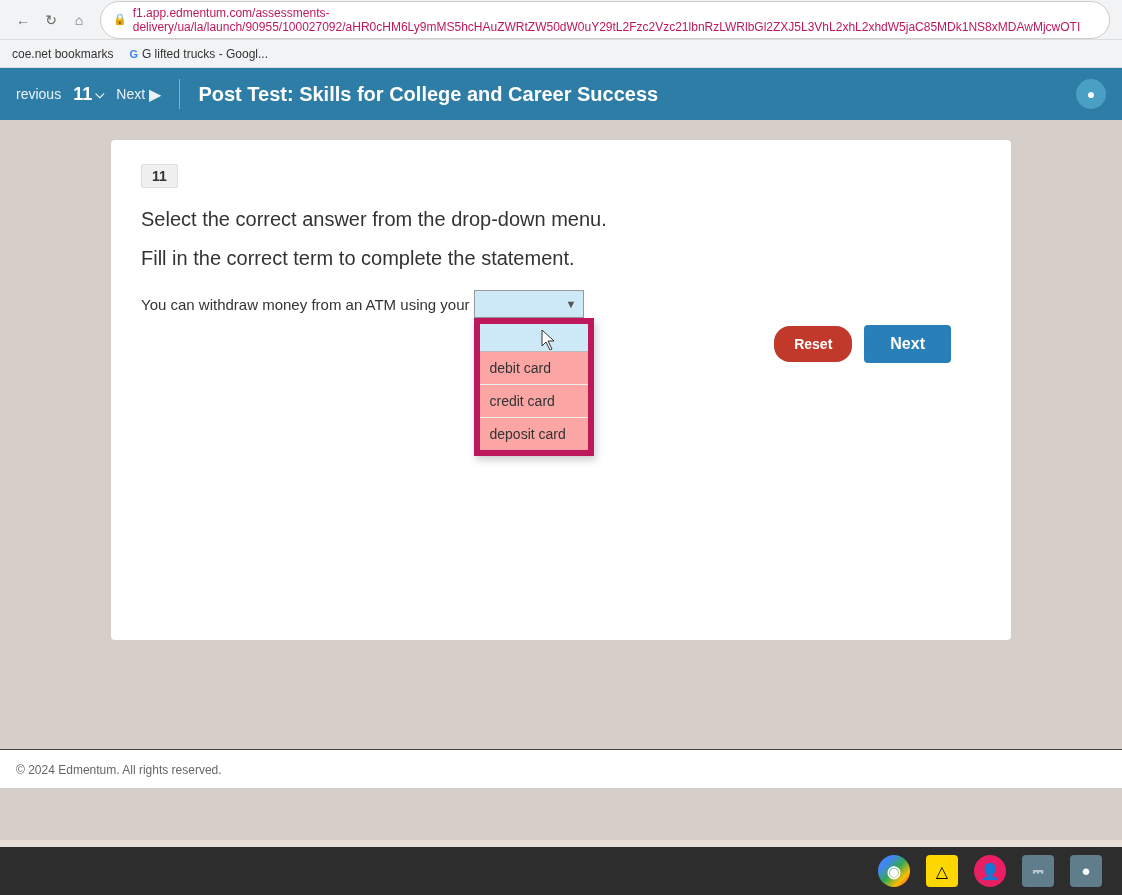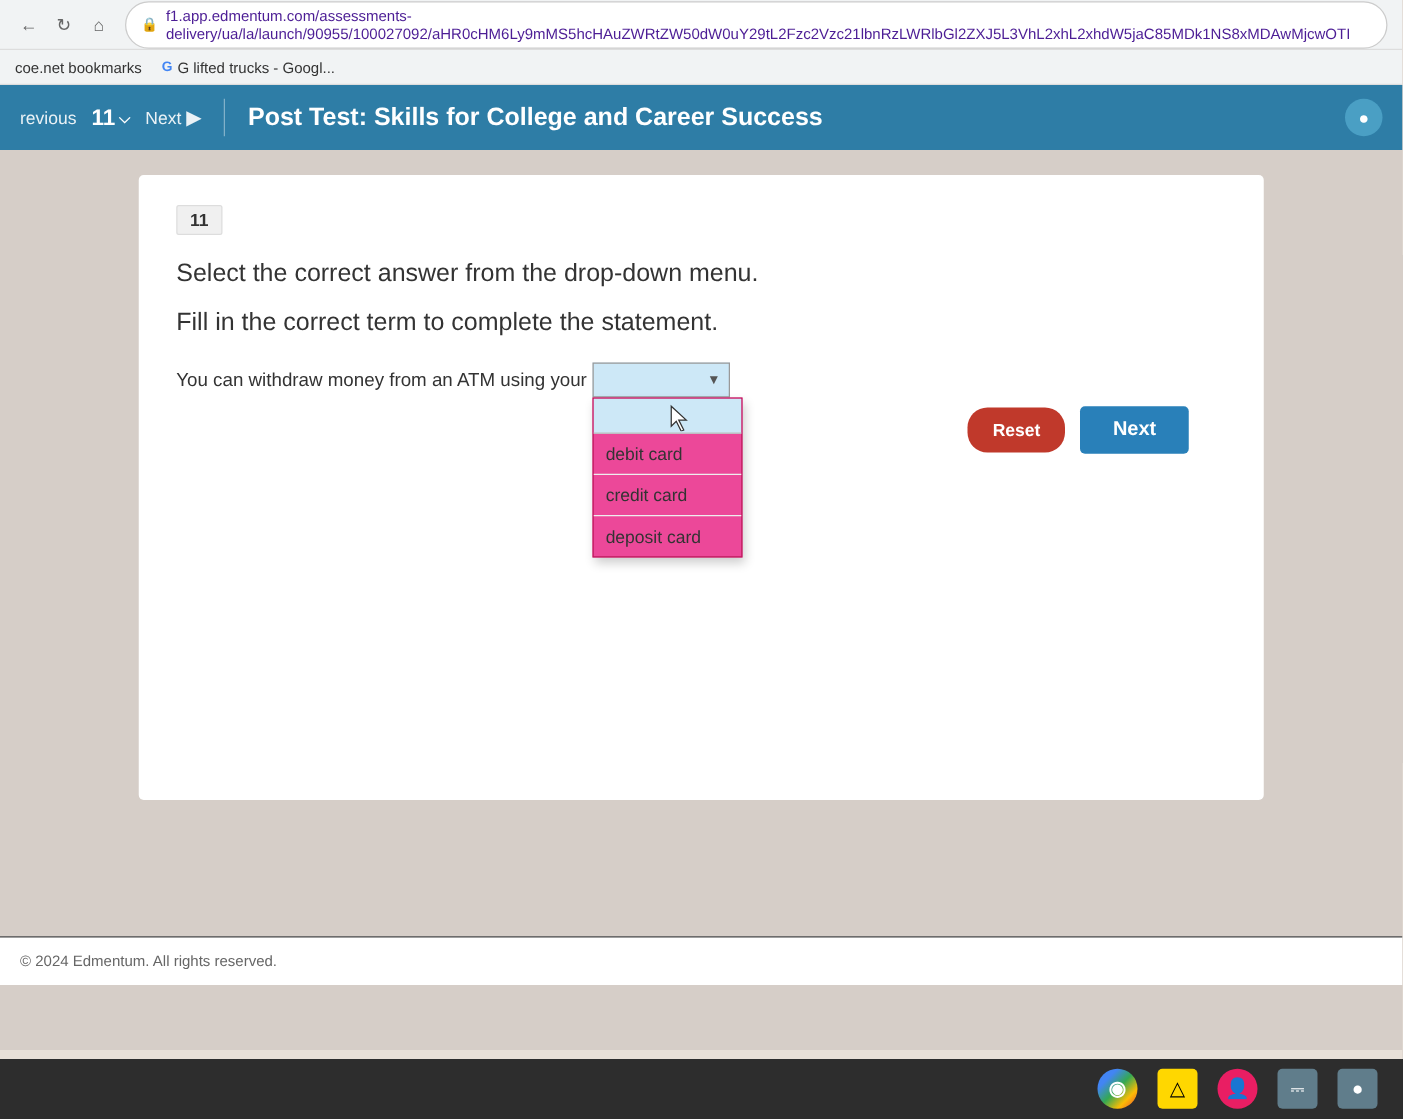--- a/index.html
+++ b/index.html
@@ -41,21 +41,21 @@
       border: 1px solid #ccc;
       border-radius: 20px;
       padding: 4px 12px;
       font-size: 12px;
       color: #333;
       display: flex;
       align-items: center;
       gap: 6px;
     }
     .address-bar .lock-icon { color: #555; font-size: 11px; }
-    .address-text { font-size: 12px; color: #4c1d95; }
+    .address-text { font-size: 12px; color: #be185d; }
 
     
     .bookmarks-bar {
       background: #f1f3f4;
       padding: 3px 12px;
       display: flex;
       gap: 16px;
       border-bottom: 1px solid #ddd;
       height: 28px;
       align-items: center;
@@ -177,22 +177,22 @@
       position: relative;
       display: inline-block;
     }
 
     
     .dropdown-open-list {
       position: absolute;
       top: 28px;
       left: 0;
       width: 120px;
-      background: #ec4899;
-      border: 1px solid #be185d;
+      background: #fca5a5;
+      border: 6px solid #be185d;
       box-shadow: 2px 4px 8px rgba(0,0,0,0.2);
       z-index: 100;
     }
 
     .dropdown-open-header {
       background: #cde8f7;
       height: 28px;
       border-bottom: 1px solid #bbb;
     }
 

